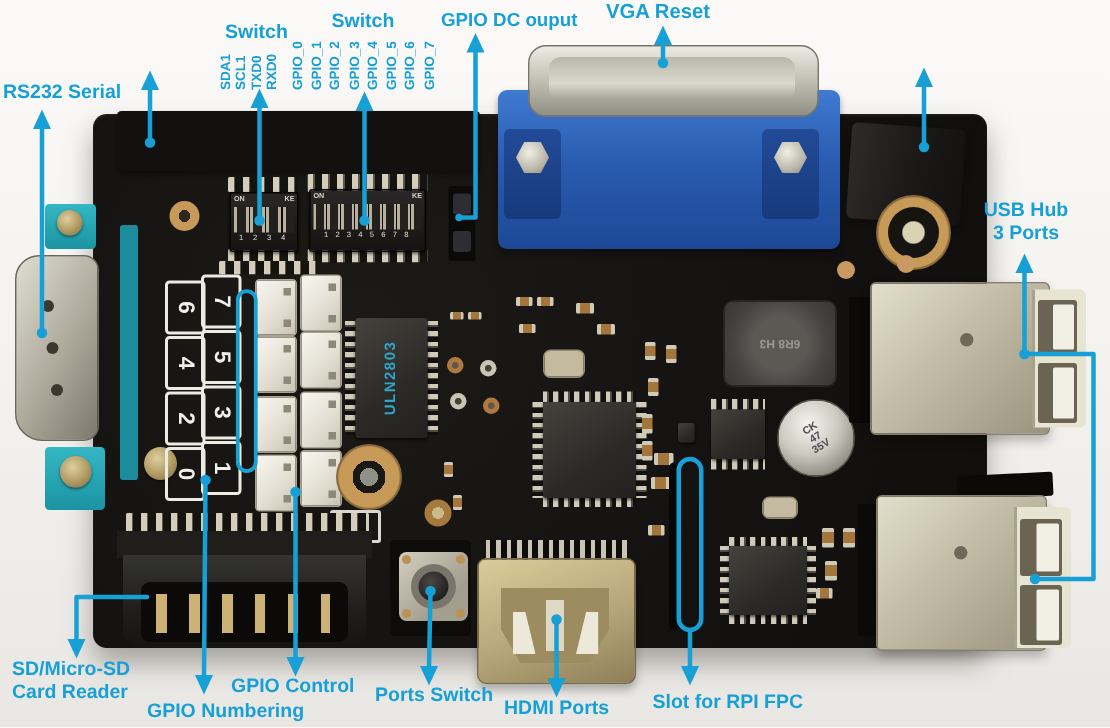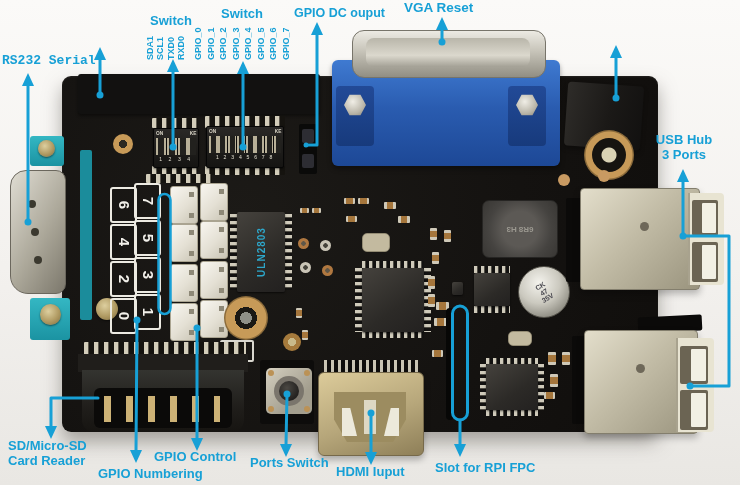--- a/index.html
+++ b/index.html
@@ -408,37 +408,37 @@
         <rect x="452.5" y="306" width="15" height="114" rx="7.5" fill="none"></rect>
         <line x1="460" y1="420" x2="460" y2="445"></line>
           <polygon points="454,444 466,444 460,457" stroke="none"></polygon>
       </g>
       <g>
         <rect x="158.5" y="194" width="12" height="120" rx="6" fill="none" stroke-width="2.5"></rect>
       </g>
     </g>
   </svg>
 
-  <div class="ann" style="left:2px;top:53px;font-family:Liberation Mono, monospace;">RS232 Serial</div>
+  <div class="ann" style="left:2px;top:53px;">RS232 Serial</div>
   <div class="ann" style="left:150px;top:13px;">Switch</div>
   <div class="ann" style="left:221px;top:6px;">Switch</div>
   <div class="ann" style="left:294px;top:6px;font-size:12.5px;">GPIO DC ouput</div>
   <div class="ann" style="left:404px;top:0px;font-size:13.5px;">VGA Reset</div>
   <div class="ann center" style="left:646px;top:132px;width:76px;">
     <div>USB Hub</div>
     <div>3 Ports</div>
   </div>
   <div class="ann" style="left:8px;top:438px;">
     <div>SD/Micro-SD</div>
     <div>Card Reader</div>
   </div>
   <div class="ann" style="left:98px;top:466px;">GPIO Numbering</div>
   <div class="ann" style="left:154px;top:449px;">GPIO Control</div>
   <div class="ann" style="left:250px;top:455px;">Ports Switch</div>
-  <div class="ann" style="left:336px;top:464px;">HDMI Iuput</div>
+  <div class="ann" style="left:336px;top:464px;">HDMI Ports</div>
   <div class="ann" style="left:435px;top:460px;">Slot for RPI FPC</div>
 
   <span class="vpin" style="left:145px;top:60px;">SDA1</span>
   <span class="vpin" style="left:155px;top:60px;">SCL1</span>
   <span class="vpin" style="left:166px;top:60px;">TXD0</span>
   <span class="vpin" style="left:176px;top:60px;">RXD0</span>
   <span class="vpin" style="left:193px;top:60px;">GPIO_0</span>
   <span class="vpin" style="left:206px;top:60px;">GPIO_1</span>
   <span class="vpin" style="left:218px;top:60px;">GPIO_2</span>
   <span class="vpin" style="left:231px;top:60px;">GPIO_3</span>

